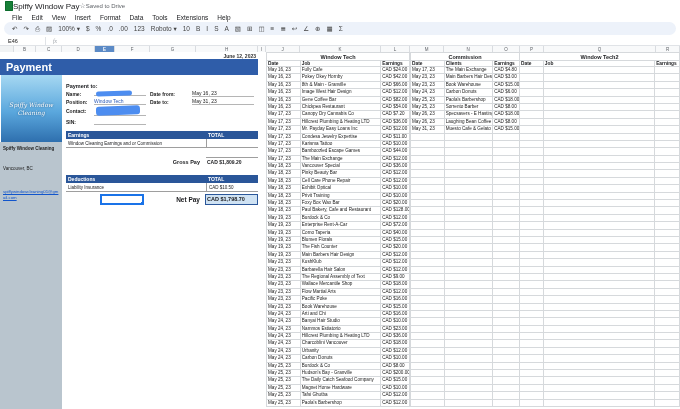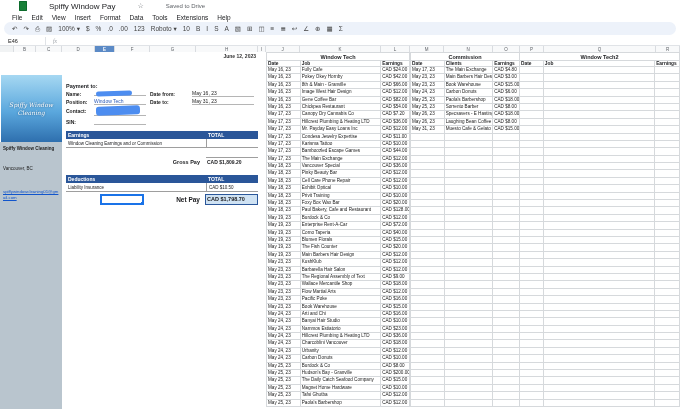--- a/index.html
+++ b/index.html
@@ -1,21 +1,21 @@
 <!DOCTYPE html>
 <html><head>
 <meta charset="utf-8">
 <style>
   *{margin:0;padding:0;box-sizing:border-box}
   html,body{width:680px;height:409px;overflow:hidden;background:#fff;
     font-family:"Liberation Sans",sans-serif;color:#202124}
   .app{position:relative;width:680px;height:409px;background:#fff}
 
   
-  .titlebar{display:flex;align-items:center;height:12px;padding:0 19px;gap:22px}
+  .titlebar{display:flex;align-items:center;height:12px;padding:0 5px;gap:0}
   .sheets-logo{width:8px;height:10px;background:#188038;border-radius:1px;
     box-shadow:inset 0 0 0 1px #0c6b2c}
   .doc-title{font-size:8px;color:#202124}
   .star{font-size:7px;color:#5f6368;line-height:10px}
   .saved{font-size:6px;color:#5f6368}
 
   .menubar{display:flex;align-items:center;height:10px;padding-left:8px;gap:1px}
   .menu-item{font-size:6.5px;color:#202124;padding:0 4px;border-radius:3px;cursor:default}
 
   .toolbar{display:flex;align-items:center;height:13px;margin:0 4px 2px 4px;
@@ -178,20 +178,21 @@
     <span class="colcell" style="width:49px">N</span>
     <span class="colcell" style="width:27px">O</span>
     <span class="colcell" style="width:24px">P</span>
     <span class="colcell" style="width:112px">Q</span>
     <span class="colcell" style="width:24px">R</span>
   </div>
 
   <div class="sheet">
 
     <div class="stub-date">June 12, 2023</div>
+    <div class="banner">Payment</div>
     <div class="logo">
       <span>Spiffy Window Cleaning</span>
     </div>
     <div class="sidebar">
       <div class="co-name">Spiffy Window Cleaning</div>
       <div class="co-loc">Vancouver, BC</div>
       <div class="co-email">spiffywindowcleaning01@gmail.com</div>
     </div>
 
     <div class="payto">Payment to:</div>

